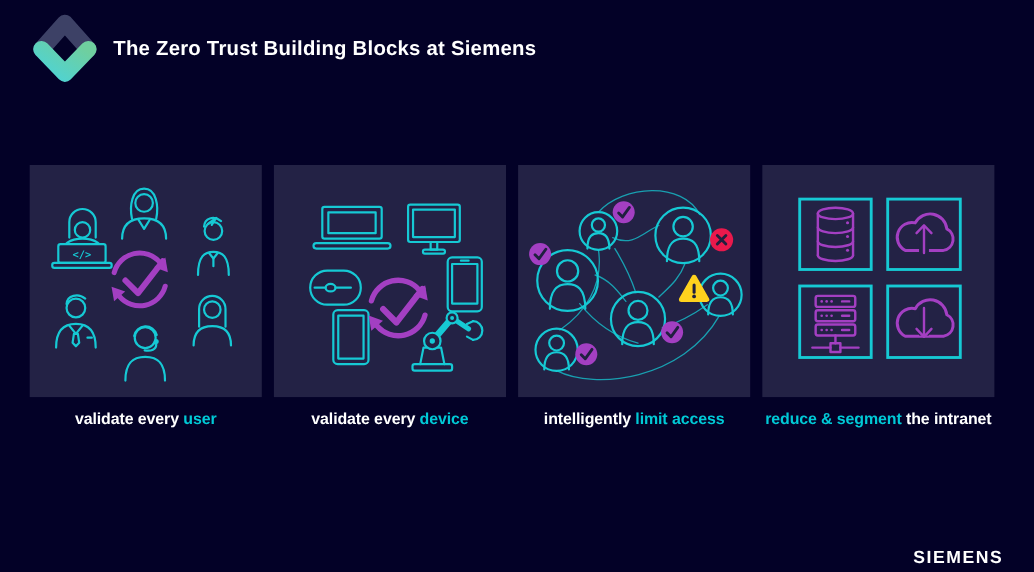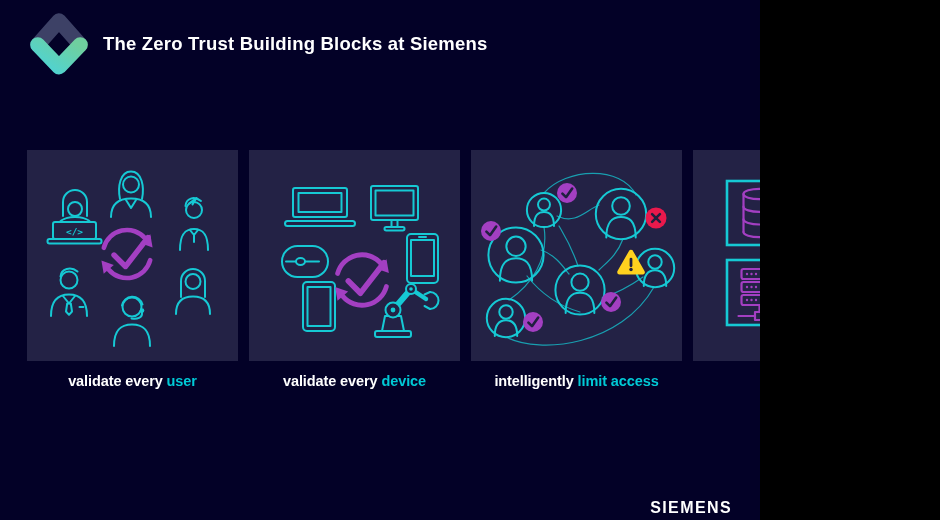--- a/index.html
+++ b/index.html
@@ -1,16 +1,16 @@
 <!DOCTYPE html>
 <html style="--background: #030127; --panel: #232245; --teal: #16c9d4; --accent_text: #00c9d6; --purple: #a33fc2; --red: #e9194c; --yellow: #ffd21e; --ink: #20203f; --logo_dark: #3d4166; --logo_teal_1: #4fd3d3; --logo_teal_2: #6fcf9f; --white: #ffffff;"><head>
 <meta charset="utf-8">
 <style>
   html,body{margin:0;padding:0;background:#000;}
-  .slide{position:relative;width:760px;height:520px;overflow:hidden;
+  .slide{position:relative;width:940px;height:520px;overflow:hidden;
          background:var(--background,#030127);
          font-family:"Liberation Sans",sans-serif;}
   .logo{position:absolute;left:28px;top:9px;}
   .title{position:absolute;left:103px;top:33px;margin:0;
          font-size:18.5px;font-weight:700;color:var(--white,#fff);letter-spacing:.2px;}
   .panels{position:absolute;left:27px;top:150px;display:flex;gap:11px;}
   .block{width:211px;}
   .card{width:211px;height:211px;background:var(--panel,#232245);}
   .card svg{display:block;}
   .caption{margin:12px 0 0;text-align:center;font-size:14.5px;font-weight:700;
@@ -265,18 +265,19 @@
           </g>
           <g transform="translate(147,141)">
             <g transform="scale(1.22)">
                 <use href="#cloud"></use>
               </g>
             <path class="gap" d="M 0,-10 V 14"></path>
             <path class="p2" d="M 0,-11 V 15 M -6.8,8 L 0,15.2 L 6.8,8"></path>
           </g>
         </svg>
       </div>
+      <p class="caption"><span class="accent">reduce &amp; segment</span><span> the intranet</span></p>
     </section>
 
   </div>
 
   <div class="brand">SIEMENS</div>
 </div>
 
 </body></html>

